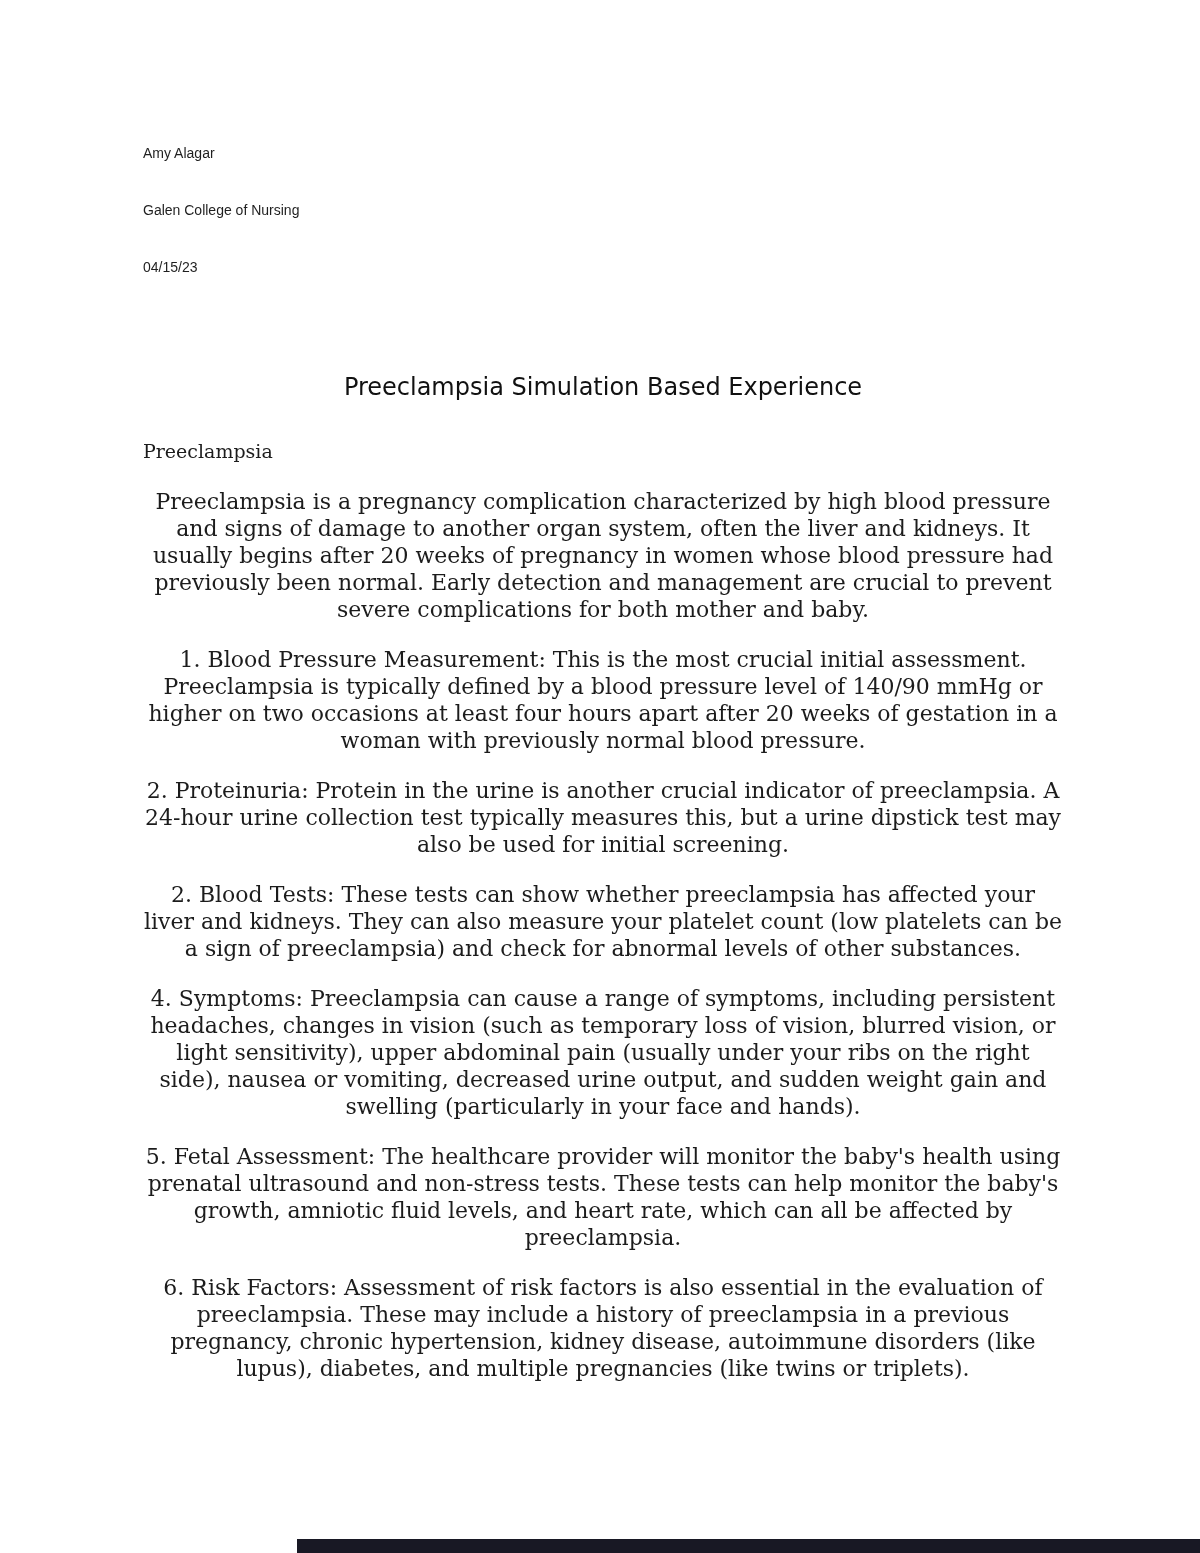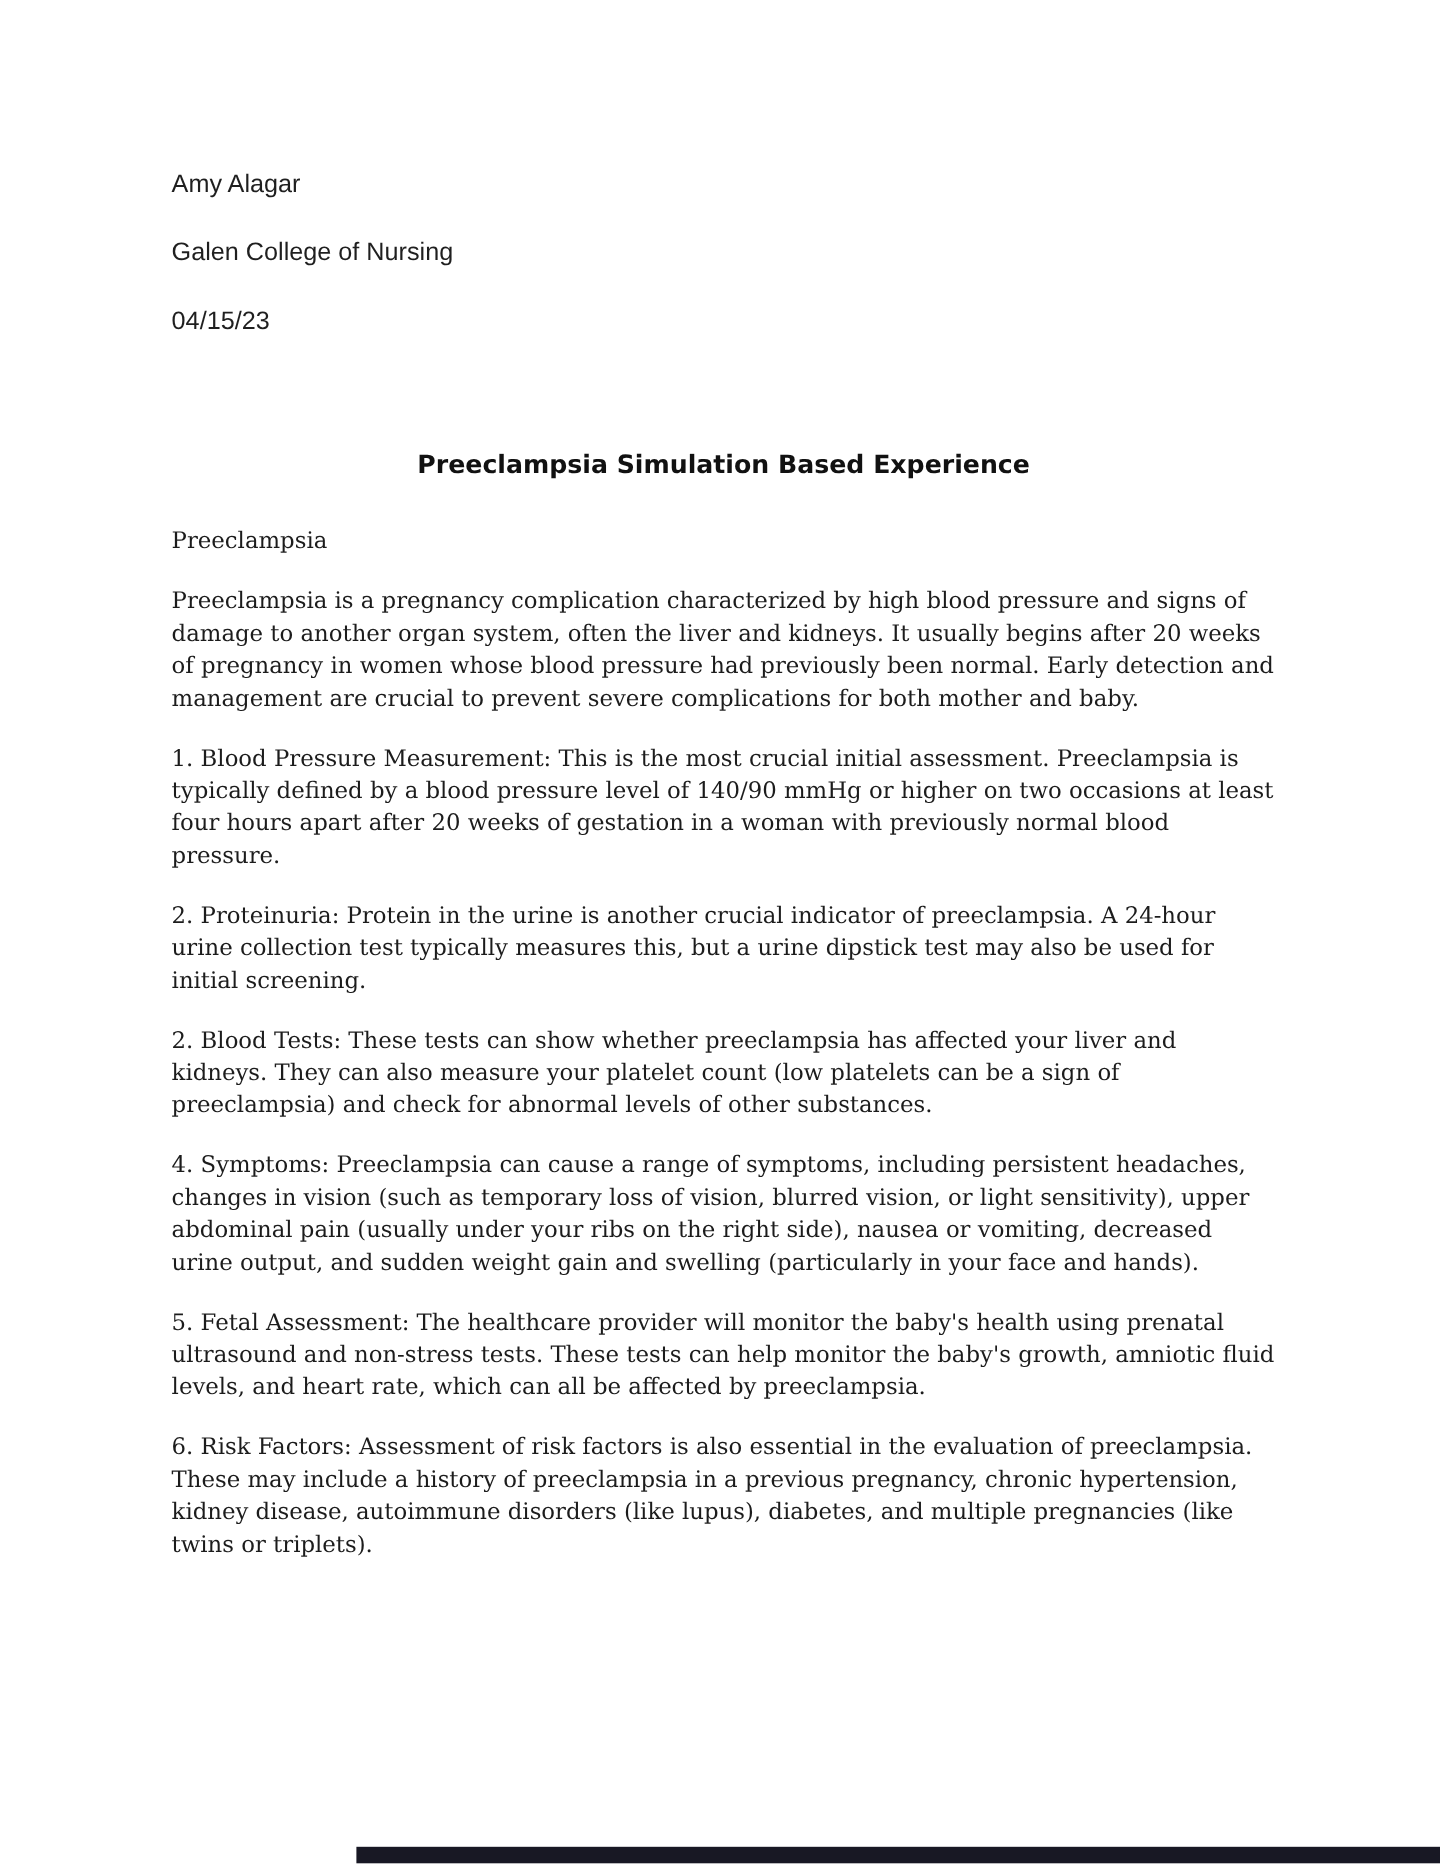--- a/index.html
+++ b/index.html
@@ -18,49 +18,49 @@
   .page {
     position: relative;
     width: 1200px;
     height: 1553px;
     box-sizing: border-box;
     padding: 143px 137px 0 143px;
   }
   .doc-header p {
     margin: 0 0 36px 0;
     font-family: "Liberation Sans", sans-serif;
-    font-size: 21px;
+    font-size: 14px;
     line-height: 21px;
     font-weight: 400;
     color: #1f1f1f;
   }
   .title {
     margin: 96px 0 12px 0;
     text-align: center;
     font-family: "DejaVu Sans", "Liberation Sans", sans-serif;
-    font-size: 21px;
+    font-size: 24px;
     line-height: 26px;
-    font-weight: 700;
+    font-weight: 400;
     color: #111111;
   }
   .section-heading {
     margin: 38px 0 14px 0;
     font-family: "DejaVu Serif", "Liberation Serif", serif;
     font-size: 19px;
     line-height: 27px;
     color: #1c1c1c;
   }
   .body-para {
     margin: 23px 0 0 0;
     max-width: 920px;
     font-family: "DejaVu Serif", "Liberation Serif", serif;
-    font-size: 19px;
+    font-size: 22px;
     line-height: 27px;
     color: #1c1c1c;
-    text-align: left;
+    text-align: center;
   }
   .bottom-bar {
     position: absolute;
     left: 297px;
     right: 0;
     bottom: 0;
     height: 14px;
     background: #181824;
   }
 </style>

